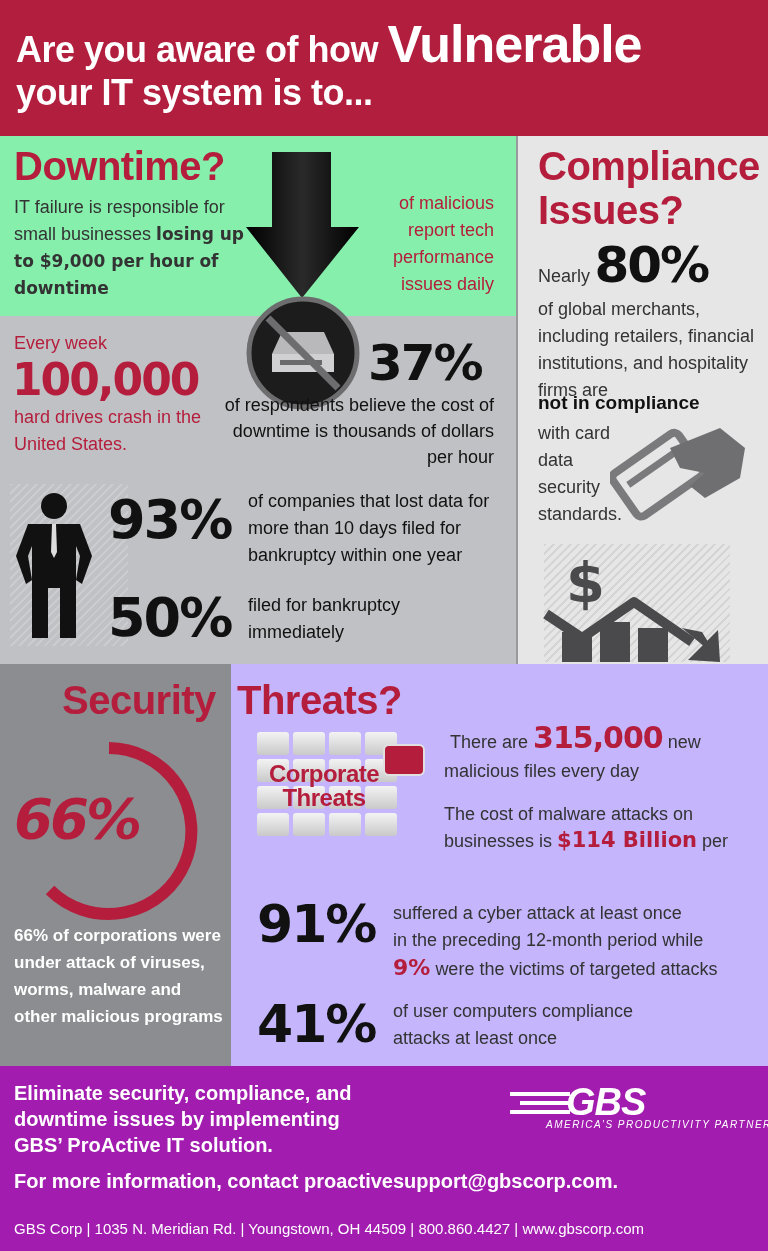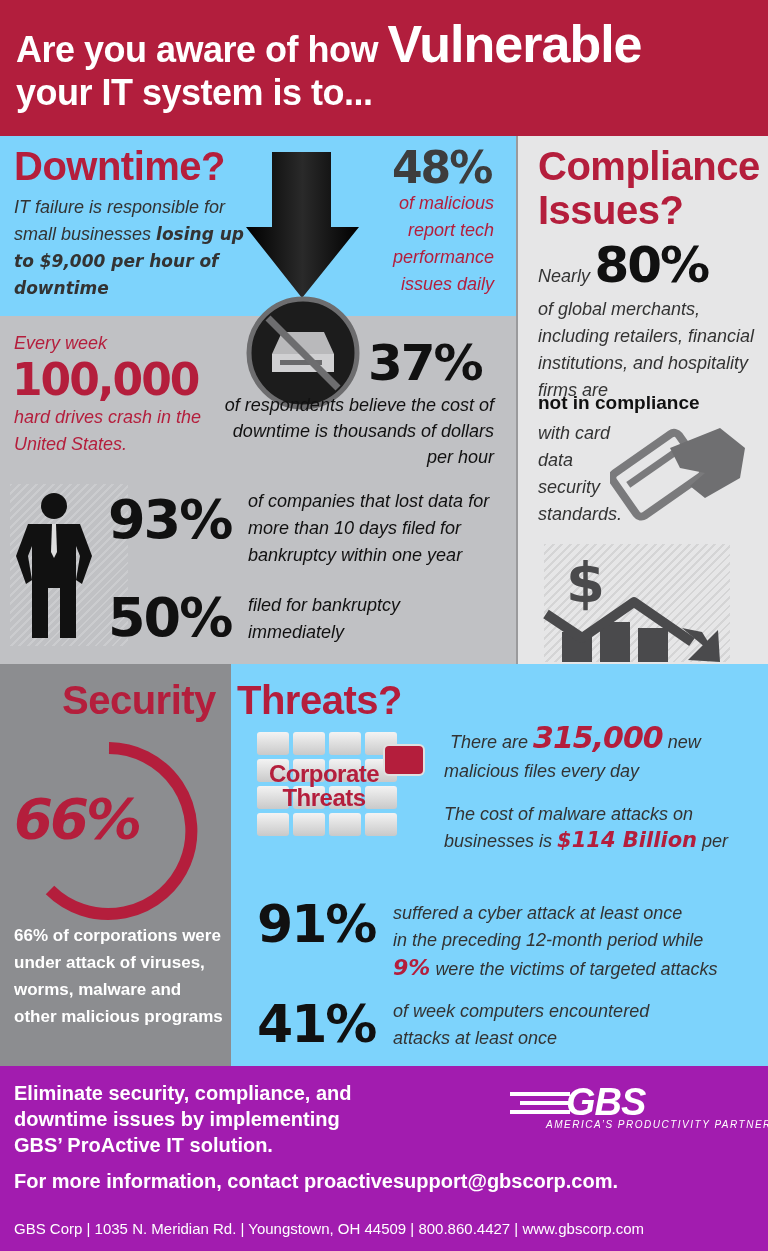--- a/index.html
+++ b/index.html
@@ -9,29 +9,29 @@
   .dark { color: #333; }
   .blk { color: #111; }
 
   
   #header { left:0; top:0; width:768px; height:136px; background:#b21e3d; }
   #header .l1 { position:absolute; left:16px; top:14px; color:#fff; font-weight:bold; font-size:36px; letter-spacing:-0.5px; white-space:nowrap; }
   #header .l1 .big { font-size:52px; letter-spacing:-1px; }
   #header .l2 { position:absolute; left:16px; top:72px; color:#fff; font-weight:bold; font-size:36px; letter-spacing:-0.5px; white-space:nowrap; }
 
   
-  #downtime { left:0; top:136px; width:516px; height:180px; background:#7dd3fc; }
+  #downtime { left:0; top:136px; width:516px; height:180px; background:#86efac; }
   #compliance { left:516px; top:136px; width:252px; height:528px; background:#e6e6e7; border-left:2px solid #9a9a9c; }
   #gray1 { left:0; top:316px; width:516px; height:348px; background:#c0c1c4; }
   #sec-left { left:0; top:664px; width:231px; height:402px; background:#8c8d90; }
-  #sec-right { left:231px; top:664px; width:537px; height:402px; background:#7dd3fc; }
+  #sec-right { left:231px; top:664px; width:537px; height:402px; background:#c4b5fd; }
   #footer { left:0; top:1066px; width:768px; height:185px; background:#a21caf; }
 
   .t-head { font-weight:bold; font-size:40px; letter-spacing:-0.5px; white-space:nowrap; }
-  .body18 { font-size:18px; line-height:27px;font-style:italic; }
+  .body18 { font-size:18px; line-height:27px; }
   .bignum { font-weight:900; font-family:"DejaVu Sans", sans-serif; letter-spacing:-2px; white-space:nowrap; }
 
   .stripes { background: repeating-linear-gradient(135deg, rgba(255,255,255,0.18) 0 2px, transparent 2px 6px); }
 </style>
 </head>
 <body>
 
 <div id="header" class="abs">
   <div class="l1">
     <span>Are you aware of how</span>
@@ -50,21 +50,20 @@
   <svg class="abs" style="left:245px;top:16px;" width="115" height="148" viewBox="0 0 115 148">
     <defs>
         <linearGradient id="ag" x1="0" y1="0" x2="1" y2="0">
           <stop offset="0" stop-color="#000"></stop>
           <stop offset="0.5" stop-color="#2a2a2a"></stop>
           <stop offset="1" stop-color="#000"></stop>
         </linearGradient>
       </defs>
     <polygon points="27,0 86,0 86,75 114,75 57,146 1,75 27,75" fill="url(#ag)"></polygon>
   </svg>
-  <div class="abs bignum" style="left:392px;top:6px;font-size:44px;color:#3d3d3d;">48%</div>
   <div class="abs body18 red" style="left:370px;top:54px;width:124px;text-align:right;">of malicious report tech performance issues daily</div>
 </div>
 
 <div id="gray1" class="abs">
   <div class="abs body18 red" style="left:14px;top:14px;">Every week</div>
   <div class="abs bignum red" style="left:12px;top:38px;font-size:44px;">100,000</div>
   <div class="abs body18 red" style="left:14px;top:88px;width:190px;">hard drives crash in the United States.</div>
 
   <svg class="abs" style="left:246px;top:-20px;" width="114" height="114" viewBox="0 0 114 114">
     <circle cx="57" cy="57" r="54" fill="#1c1c1c" stroke="#6d6d6f" stroke-width="5"></circle>
@@ -179,21 +178,21 @@
 
   <div class="abs bignum blk" style="left:26px;top:230px;font-size:52px;">91%</div>
   <div class="abs body18 dark" style="left:162px;top:236px;white-space:nowrap;">
     <div>suffered a cyber attack at least once</div>
     <div>in the preceding 12-month period while</div>
     <div><b class="red" style="font-family:'DejaVu Sans',sans-serif;font-size:22px;">9%</b> <span>were the victims of targeted attacks</span></div>
   </div>
 
   <div class="abs bignum blk" style="left:26px;top:330px;font-size:52px;">41%</div>
   <div class="abs body18 dark" style="left:162px;top:334px;white-space:nowrap;">
-    <div>of week computers encountered</div>
+    <div>of user computers compliance</div>
     <div>attacks at least once</div>
   </div>
 </div>
 
 <div id="footer" class="abs">
   <div class="abs" style="left:14px;top:14px;color:#fff;font-weight:bold;font-size:20px;line-height:26px;">
     <div>Eliminate security, compliance, and</div>
     <div>downtime issues by implementing</div>
     <div>GBS’ ProActive IT solution.</div>
   </div>

